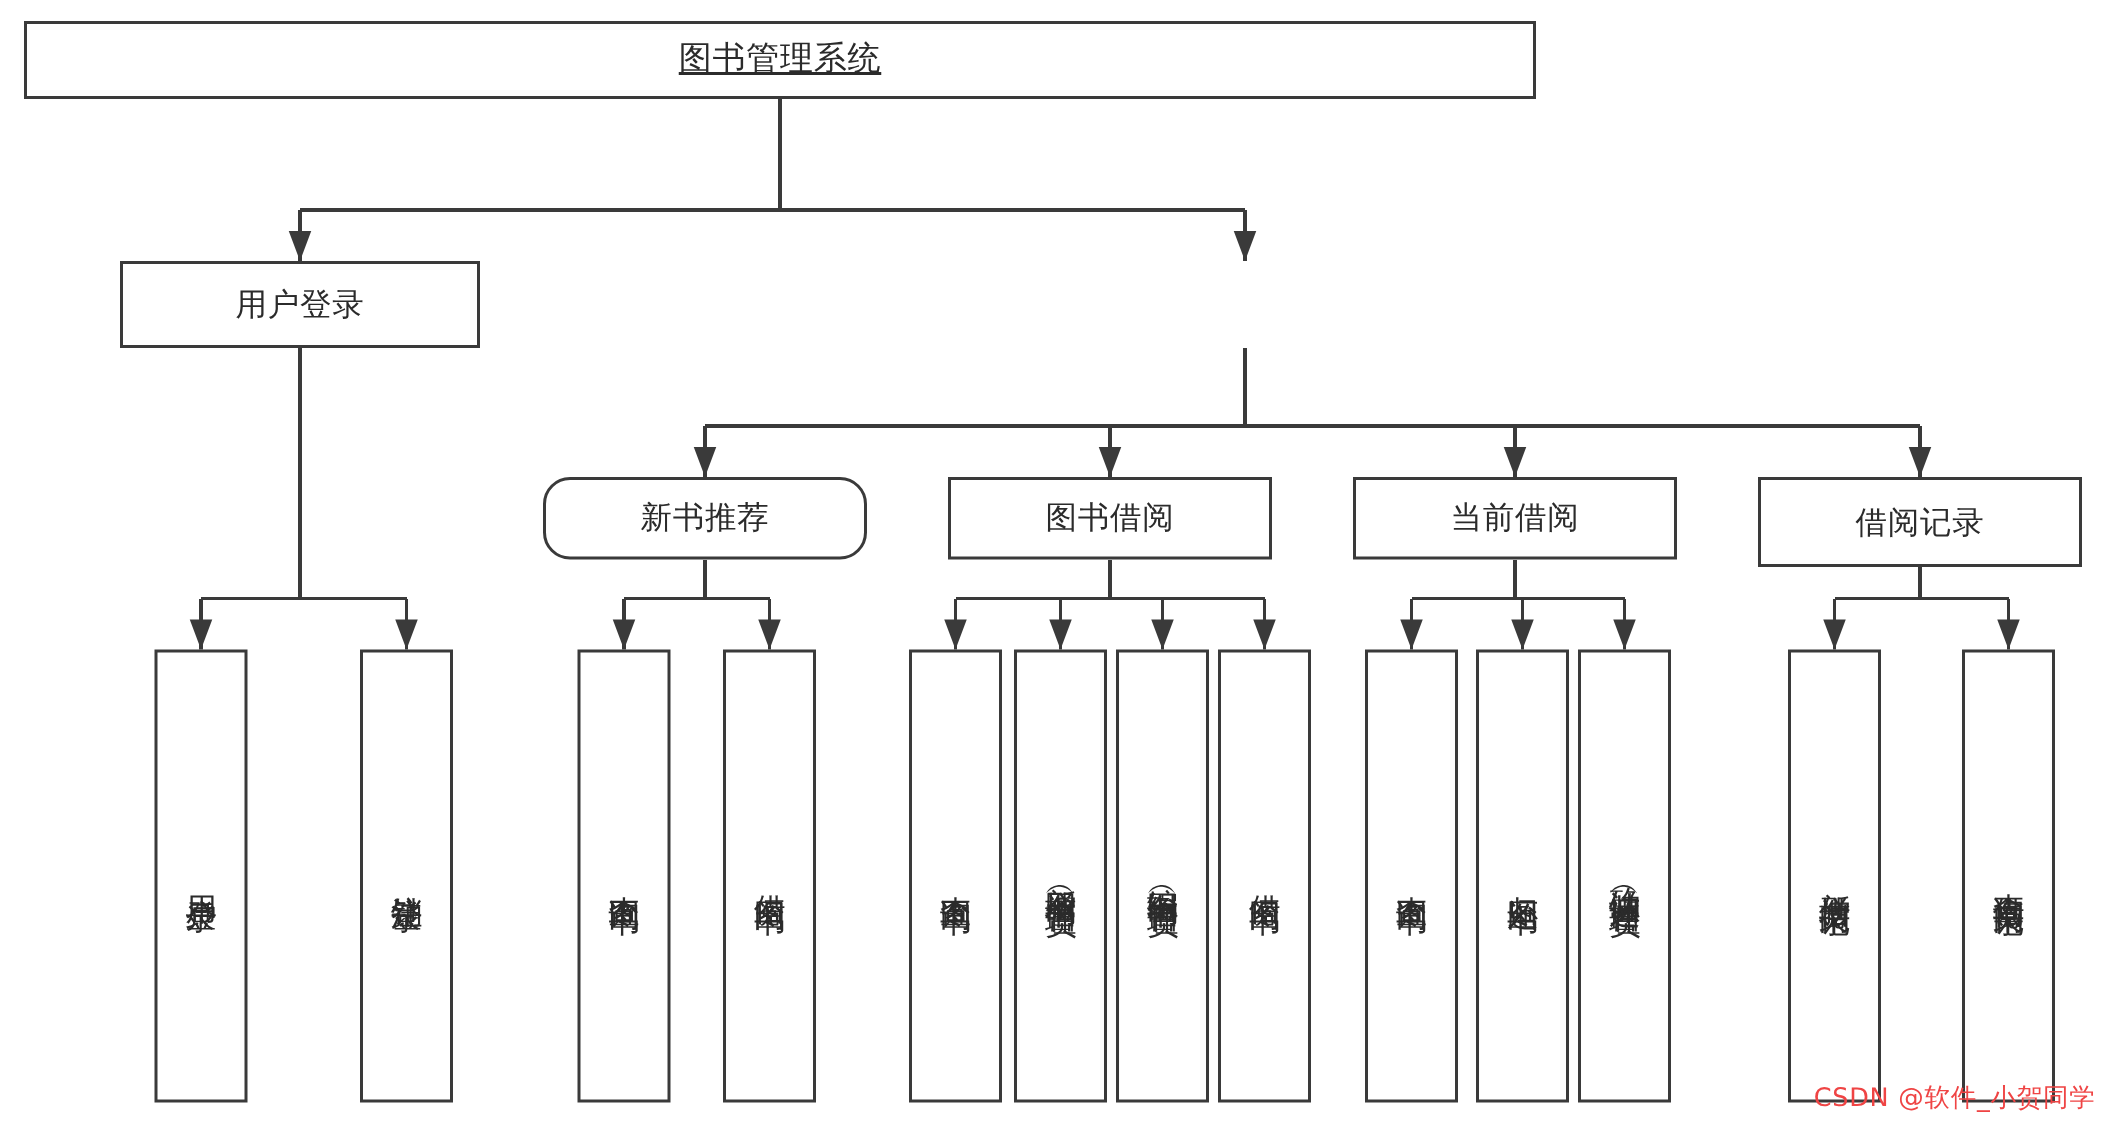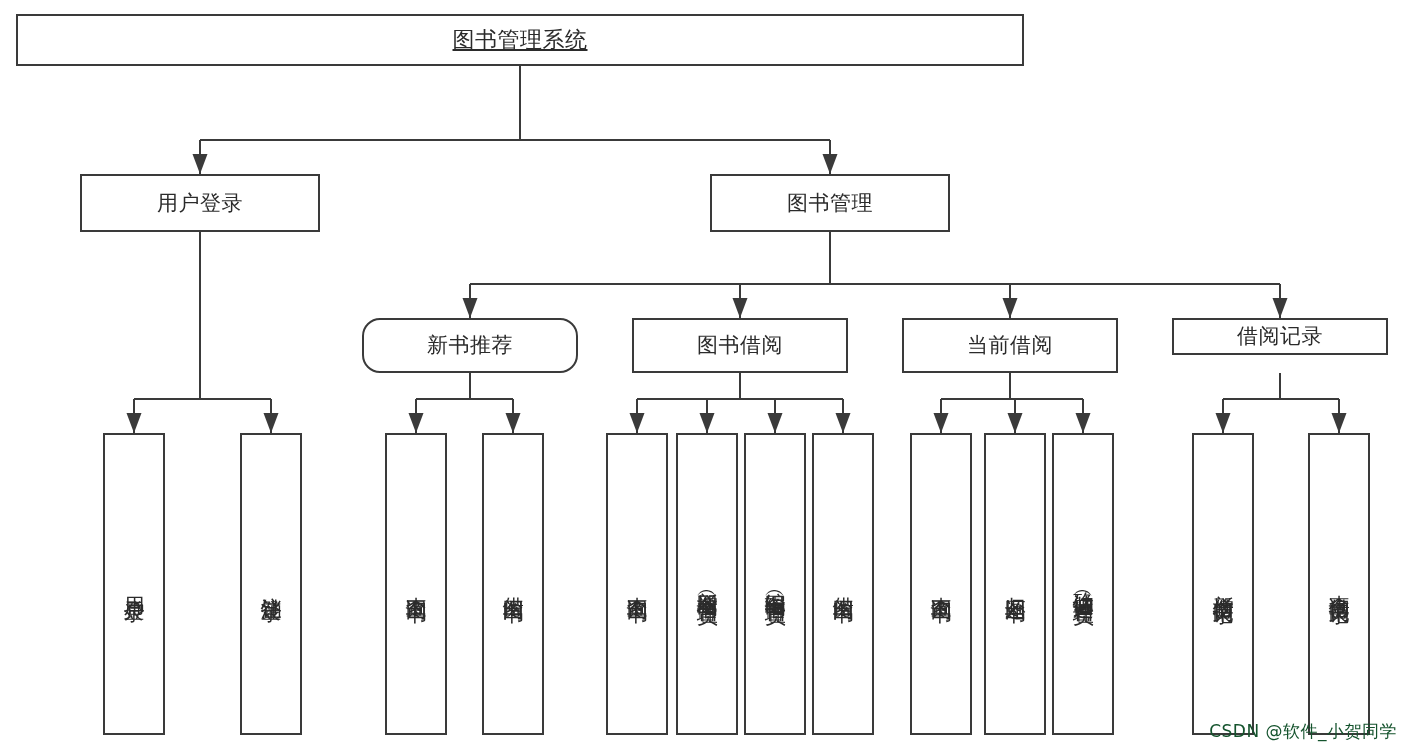--- a/index.html
+++ b/index.html
@@ -52,21 +52,21 @@
     font-size: 21px;
     letter-spacing: 2px;
     line-height: 1.25;
   }
   .node.root .node-label { font-size: 22px; text-decoration: underline; }
   #watermark {
     position: absolute;
     right: 8px;
     bottom: 4px;
     font-size: 17px;
-    color: #14532d;
+    color: #ef4444;
     letter-spacing: 0.5px;
     white-space: nowrap;
     pointer-events: none;
   }
 </style>
 </head>
 <body>
 
 <div id="diagram-root">
 
@@ -126,37 +126,34 @@
     </svg>
 
   <div class="node root horizontal" style="left: 16px; top: 14px; width: 1008px; height: 52px; border-color: rgb(58, 58, 58); background: rgb(255, 255, 255);">
     <span class="node-label">图书管理系统</span>
   </div>
 
   <div class="node horizontal" style="left: 80px; top: 174px; width: 240px; height: 58px; border-color: rgb(58, 58, 58); background: rgb(255, 255, 255);">
     <span class="node-label">用户登录</span>
   </div>
 
-  <div class="node horizontal" style="left: 710px; top: 174px; width: 240px; height: 58px; border-color: rgb(58, 58, 58); background: rgb(255, 255, 255);">
-    <span class="node-label">图书管理</span>
-  </div>
 
   <div class="node horizontal" style="left: 362px; top: 318px; width: 216px; height: 55px; border-color: rgb(58, 58, 58); background: rgb(255, 255, 255); border-radius: 18px;">
     <span class="node-label">新书推荐</span>
   </div>
 
   <div class="node horizontal" style="left: 902px; top: 318px; width: 216px; height: 55px; border-color: rgb(58, 58, 58); background: rgb(255, 255, 255);">
     <span class="node-label">当前借阅</span>
   </div>
 
   <div class="node horizontal" style="left: 632px; top: 318px; width: 216px; height: 55px; border-color: rgb(58, 58, 58); background: rgb(255, 255, 255);">
     <span class="node-label">图书借阅</span>
   </div>
 
-  <div class="node horizontal" style="left: 1172px; top: 318px; width: 216px; height: 37px; border-color: rgb(58, 58, 58); background: rgb(255, 255, 255);">
+  <div class="node horizontal" style="left: 1172px; top: 318px; width: 216px; height: 60px; border-color: rgb(58, 58, 58); background: rgb(255, 255, 255);">
     <span class="node-label">借阅记录</span>
   </div>
 
   <div class="node vertical" style="left: 103px; top: 433px; width: 62px; height: 302px; border-color: rgb(58, 58, 58); background: rgb(255, 255, 255);">
     <span class="node-label">用户登录</span>
   </div>
 
   <div class="node vertical" style="left: 240px; top: 433px; width: 62px; height: 302px; border-color: rgb(58, 58, 58); background: rgb(255, 255, 255);">
     <span class="node-label">注销登录</span>
   </div>

